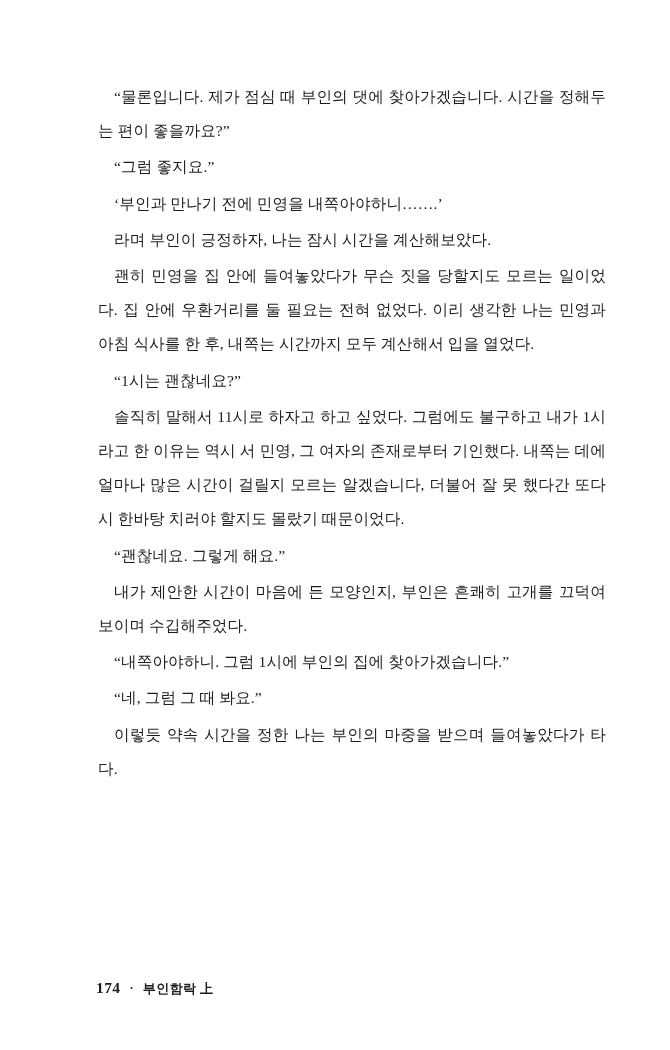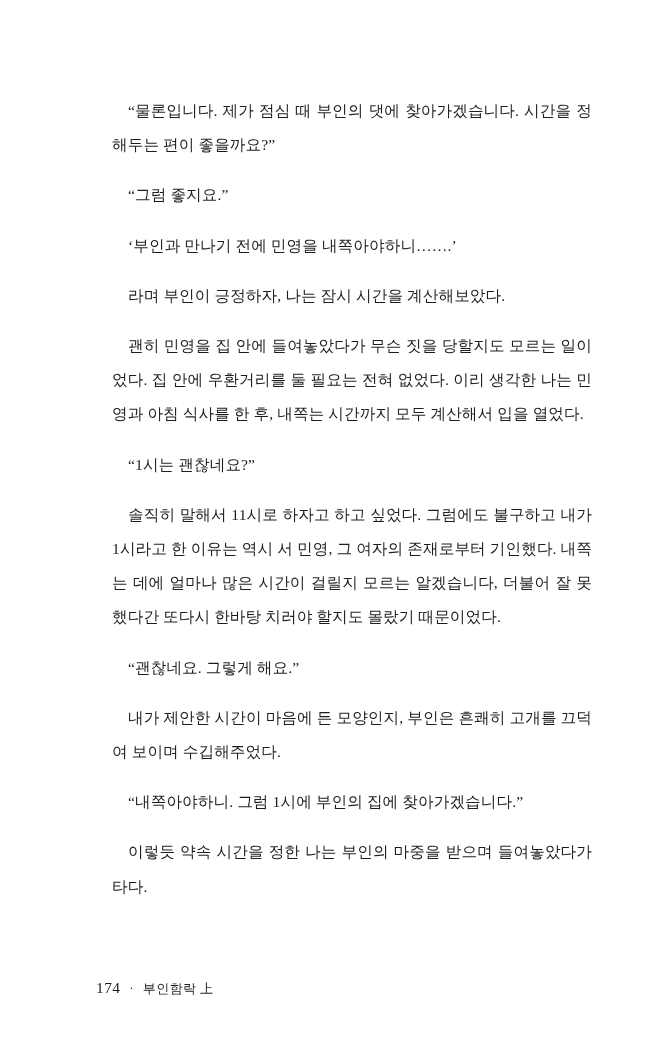--- a/index.html
+++ b/index.html
@@ -23,38 +23,39 @@
   }
   .body-text {
     font-size: 15.6px;
     line-height: 34.2px;
     text-align: justify;
     text-justify: inter-character;
     letter-spacing: 0.1px;
     color: #1d1d1d;
   }
   .para {
-    margin: 16px;
+    margin: 2px;
     text-indent: 16px;
     text-align: justify;
     text-justify: inter-character;
   }
   .para.quote {
     text-indent: 16px;
   }
   .footer {
     position: absolute;
     left: 96px;
     bottom: 52px;
     font-size: 15px;
     letter-spacing: 0.4px;
     color: #1d1d1d;
     display: flex;
     align-items: baseline;
     gap: 9px;
+    font-weight: bold;
   }
   .footer .pnum {
     font-family: "Liberation Serif", serif;
     font-size: 15.5px;
   }
   .footer .dot {
     font-size: 12px;
     position: relative;
     top: -1px;
   }
@@ -70,20 +71,21 @@
     <p class="para quote">“물론입니다. 제가 점심 때 부인의 댓에 찾아가겠습니다. 시간을 정해두는 편이 좋을까요?”</p>
     <p class="para quote">“그럼 좋지요.”</p>
     <p class="para quote">‘부인과 만나기 전에 민영을 내쪽아야하니…….’</p>
     <p class="para">라며 부인이 긍정하자, 나는 잠시 시간을 계산해보았다.</p>
     <p class="para">괜히 민영을 집 안에 들여놓았다가 무슨 짓을 당할지도 모르는 일이었다. 집 안에 우환거리를 둘 필요는 전혀 없었다. 이리 생각한 나는 민영과 아침 식사를 한 후, 내쪽는 시간까지 모두 계산해서 입을 열었다.</p>
     <p class="para quote">“1시는 괜찮네요?”</p>
     <p class="para">솔직히 말해서 11시로 하자고 하고 싶었다. 그럼에도 불구하고 내가 1시라고 한 이유는 역시 서 민영, 그 여자의 존재로부터 기인했다. 내쪽는 데에 얼마나 많은 시간이 걸릴지 모르는 알겠습니다, 더불어 잘 못 했다간 또다시 한바탕 치러야 할지도 몰랐기 때문이었다.</p>
     <p class="para quote">“괜찮네요. 그렇게 해요.”</p>
     <p class="para">내가 제안한 시간이 마음에 든 모양인지, 부인은 흔쾌히 고개를 끄덕여 보이며 수깁해주었다.</p>
     <p class="para quote">“내쪽아야하니. 그럼 1시에 부인의 집에 찾아가겠습니다.”</p>
+    <p class="para quote">“네, 그럼 그 때 봐요.”</p>
     <p class="para">이렇듯 약속 시간을 정한 나는 부인의 마중을 받으며 들여놓았다가 타다.</p>
   </div>
 
   <div class="footer">
     <span class="pnum">174</span>
     <span class="dot">·</span>
     <span class="bk">부인함락 上</span>
   </div>
 </div>
 

